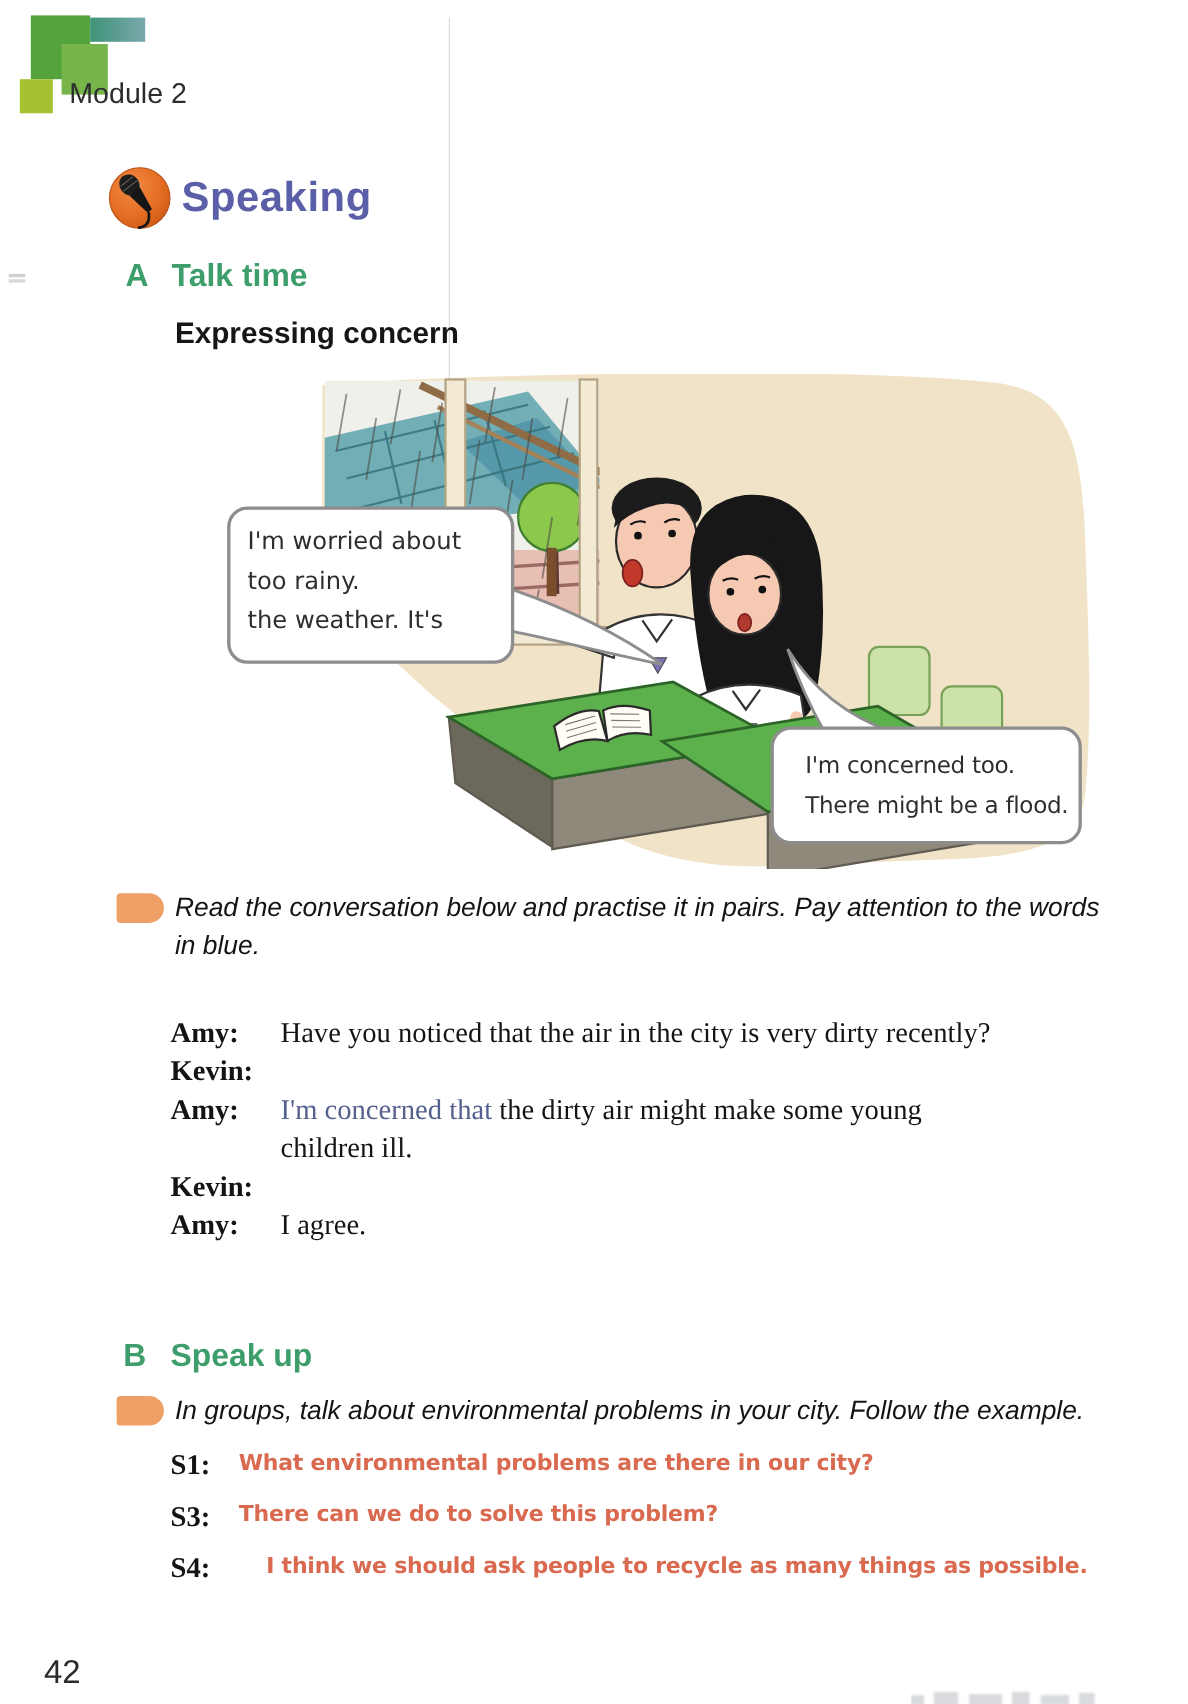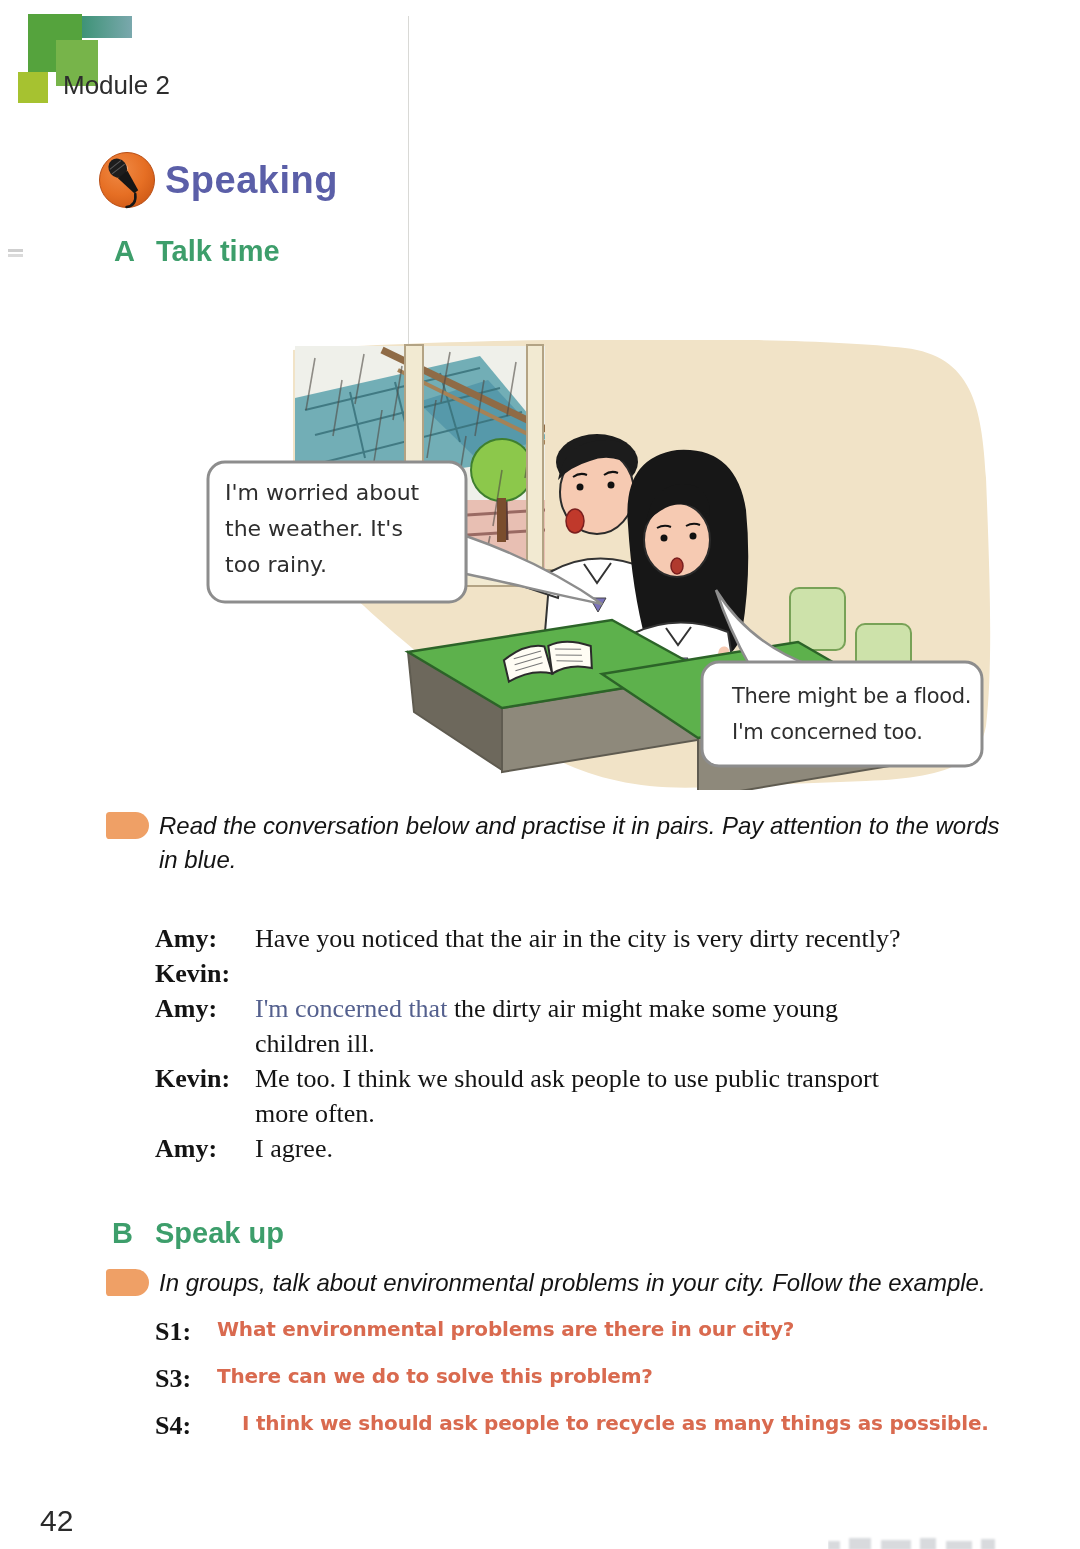--- a/index.html
+++ b/index.html
@@ -88,20 +88,21 @@
           <path d="M24,23 L36,23 L32.5,45 L27.5,45 Z" fill="#161616"></path>
           <path d="M28,46 Q22,56 13,51" stroke="#161616" stroke-width="2.5" fill="none" stroke-linecap="round"></path>
         </g>
       </svg>
     </span>
     <span class="speaking-title">Speaking</span>
   </div>
 
   <div class="sec-letter la">A</div>
   <div class="sec-title ta">Talk time</div>
+  <div class="subtitle">Expressing concern</div>
 
   <svg class="illus" viewBox="0 0 850 450" width="850" height="450">
     <defs>
       <clipPath id="winclip">
           <rect x="145" y="6" width="250" height="226"></rect>
         </clipPath>
     </defs>
 
     <path d="M143,10 C300,-2 640,-6 755,8 C822,16 832,66 836,138 C840,238 843,326 836,386 C829,427 788,438 716,441 L558,447 C470,452 408,428 363,391 C318,354 248,298 214,266 C196,249 170,252 154,240 L143,232 Z" fill="#f1e3c7"></path>
 
@@ -228,46 +229,45 @@
       <rect x="58" y="122" width="258" height="140" rx="17" fill="#ffffff" stroke="#8d8d8d" stroke-width="3"></rect>
     </g>
     <g>
       <path d="M600,326 C584,298 574,274 566,250 C592,292 628,314 662,326 Z" fill="#ffffff" stroke="#8d8d8d" stroke-width="2.5"></path>
       <rect x="552" y="322" width="280" height="104" rx="17" fill="#ffffff" stroke="#8d8d8d" stroke-width="3"></rect>
     </g>
   </svg>
 
   <div class="bubble-text bt1">
     <div>I'm worried about</div>
+    <div>too rainy.</div>
     <div>the weather. It's</div>
-    <div>too rainy.</div>
   </div>
   <div class="bubble-text bt2">
+    <div>I'm concerned too.</div>
     <div>There might be a flood.</div>
-    <div>I'm concerned too.</div>
   </div>
 
   <div class="bullet b1"></div>
   <div class="instr i1">Read the conversation below and practise it in pairs. Pay attention to the words in blue.</div>
 
   <div id="dialogue-list" class="dialogue">
       <div class="dlg-row">
         <span class="dlg-spk">Amy:</span>
         <span class="dlg-txt"><span>Have you noticed that the air in the city is very dirty recently?</span></span>
       </div>
       <div class="dlg-row">
         <span class="dlg-spk">Kevin:</span>
       </div>
       <div class="dlg-row">
         <span class="dlg-spk">Amy:</span>
         <span class="dlg-txt"><span style="color: rgb(84, 96, 142);">I'm concerned that</span><span> the dirty air might make some young</span><br><span>children ill.</span></span>
       </div>
       <div class="dlg-row">
         <span class="dlg-spk">Kevin:</span>
-        <span class="dlg-txt"><span>Me too. I think we should ask people to use public transport</span><br><span>more often.</span></span>
       </div>
       <div class="dlg-row">
         <span class="dlg-spk">Amy:</span>
         <span class="dlg-txt"><span>I agree.</span></span>
       </div>
     </div>
 
   <div class="sec-letter lb">B</div>
   <div class="sec-title tb">Speak up</div>
   <div class="bullet b2"></div>

